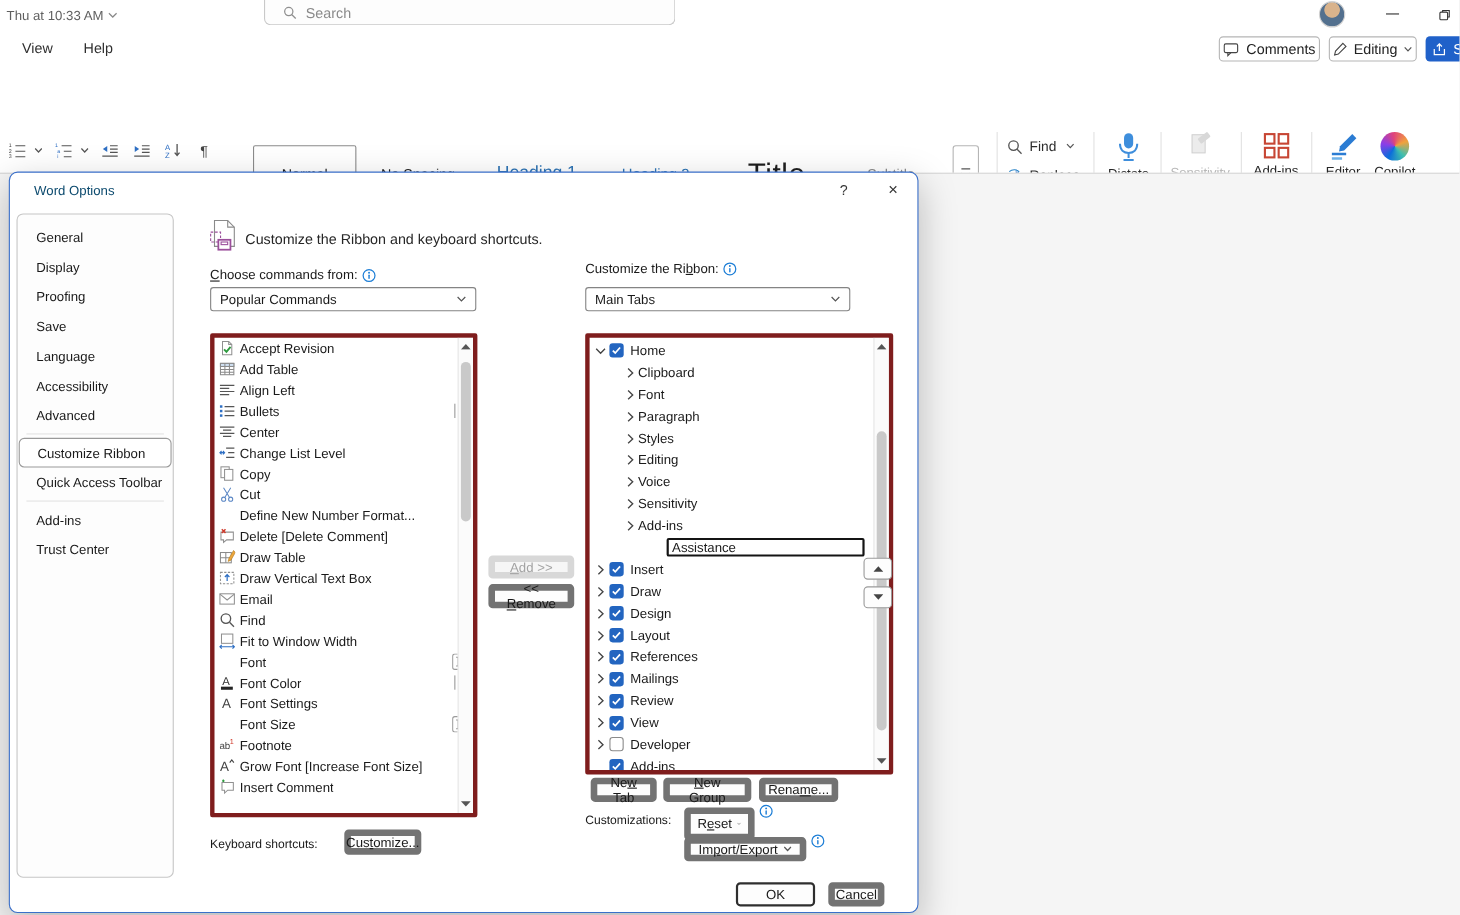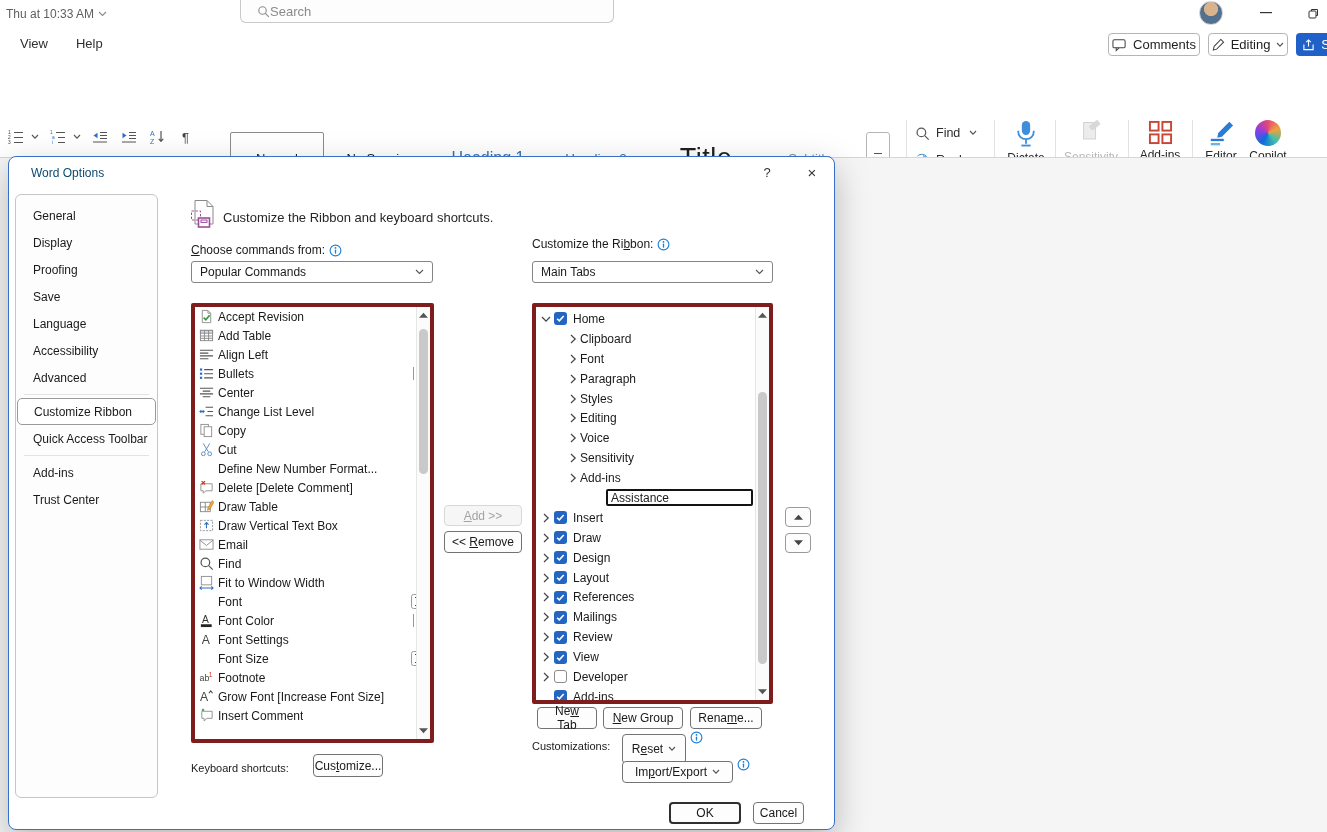--- a/index.html
+++ b/index.html
@@ -4,21 +4,21 @@
 <style>
   html,body{margin:0;padding:0;background:#e8e8e8;}
   *{box-sizing:border-box;}
   .screen{position:relative;width:1327px;height:832px;background:#fff;overflow:hidden;
     font-family:"Liberation Sans","DejaVu Sans",sans-serif;color:#1a1a1a;}
   u{text-decoration:underline;}
 
   
   .time-label{position:absolute;left:6px;top:7px;font-size:12px;color:#5f5f5f;display:flex;align-items:center;gap:4px;}
   .search-box{position:absolute;left:240px;top:0;width:374px;height:23px;background:#fdfdfd;
-    border:1px solid #c9c9c9;border-top:none;border-radius:0 0 6px 6px;display:flex;align-items:center;padding-left:16px;}
+    border:1px solid #c9c9c9;border-top:none;border-radius:0 0 6px 6px;display:flex;align-items:center;gap:8px;padding-left:16px;}
   .search-box .ph{font-size:13px;color:#8a8a8a;}
   .avatar{position:absolute;left:1199px;top:1px;width:24px;height:24px;border-radius:50%;
     background:radial-gradient(circle at 50% 32%,#d9b38c 0 36%,#53708e 40%);border:1px solid #d0d0d0;}
   .win-min{position:absolute;left:1252px;top:3px;width:28px;height:20px;display:flex;align-items:center;justify-content:center;color:#333;}
   .win-restore{position:absolute;left:1300px;top:3px;width:27px;height:20px;display:flex;align-items:center;justify-content:center;color:#333;}
 
   
   #menubar{position:absolute;left:20px;top:36px;display:flex;gap:28px;font-size:13px;color:#2f2f2f;}
   .topbtn{position:absolute;top:33px;height:23px;display:flex;align-items:center;justify-content:center;gap:6px;
     border:1px solid #b5b5b5;border-radius:4px;background:#fff;font-size:13px;color:#222;}
@@ -83,21 +83,21 @@
   .trow.lvl1{padding-left:30px;}
   .chev{width:14px;display:flex;justify-content:center;flex:none;}
   .cb{width:13px;height:13px;border-radius:3px;margin:0 6px 0 1px;display:flex;align-items:center;justify-content:center;flex:none;}
   .cb.on{background:#2365c0;}
   .cb.off{background:#fff;border:1px solid #8a8a8a;}
   .tlabel{white-space:nowrap;}
   .rename-box{height:17px;width:180px;border:2px solid #141414;border-radius:2px;background:#fff;
     display:flex;align-items:center;padding-left:3px;margin-left:40px;font-size:12px;}
 
   .btn{position:absolute;display:flex;align-items:center;justify-content:center;gap:5px;background:#fdfdfd;
-    border:1px solid #737373;border-radius:4px;font-size:12px;color:#1a1a1a;}
+    border:6px solid #737373;border-radius:4px;font-size:12px;color:#1a1a1a;}
   .btn.disabled{background:#f6f6f6;border-color:#d8d8d8;color:#a3a3a3;}
   .btn.default{border:2px solid #2f2f2f;}
   .mini-btn{position:absolute;width:26px;height:20px;border:1px solid #9a9a9a;border-radius:4px;background:#fdfdfd;
     display:flex;align-items:center;justify-content:center;}
   .info{position:absolute;display:flex;}
   .plain-label{position:absolute;font-size:11px;color:#1a1a1a;white-space:nowrap;}
 </style>
 </head>
 <body>
 
@@ -696,21 +696,21 @@
       </div>
     </div>
 
     <button class="btn disabled" style="left:435px;top:348px;width:78px;height:21px;">
       <span><u>A</u>dd &gt;&gt;</span>
     </button>
     <button class="btn" style="left:435px;top:374px;width:78px;height:22px;">
       <span>&lt;&lt; <u>R</u>emove</span>
     </button>
 
-    <div class="listbox" style="left:523px;top:146px;width:241px;height:401px;">
+    <div class="listbox" style="left:523px;top:146px;width:280px;height:401px;">
       <div id="ribbon-tree" style="padding-top:2px;">
           <div class="trow">
             <span class="chev">
               <svg width="10" height="10" viewBox="0 0 10 10">
                 <path d="M1 3l4 4.2L9 3" fill="none" stroke="#444" stroke-width="1.2"></path>
               </svg>
             </span>
             <span class="cb on">
               <svg width="11" height="11" viewBox="0 0 12 12">
                 <path d="M2.3 6.2l2.4 2.4 4.8-5.4" fill="none" stroke="#fff" stroke-width="1.7"></path>

